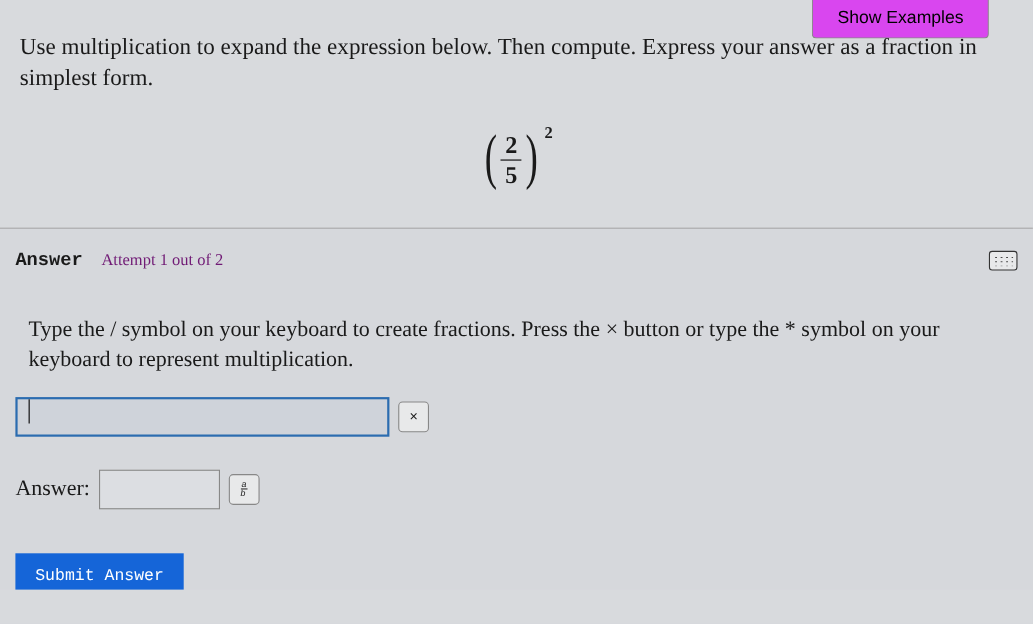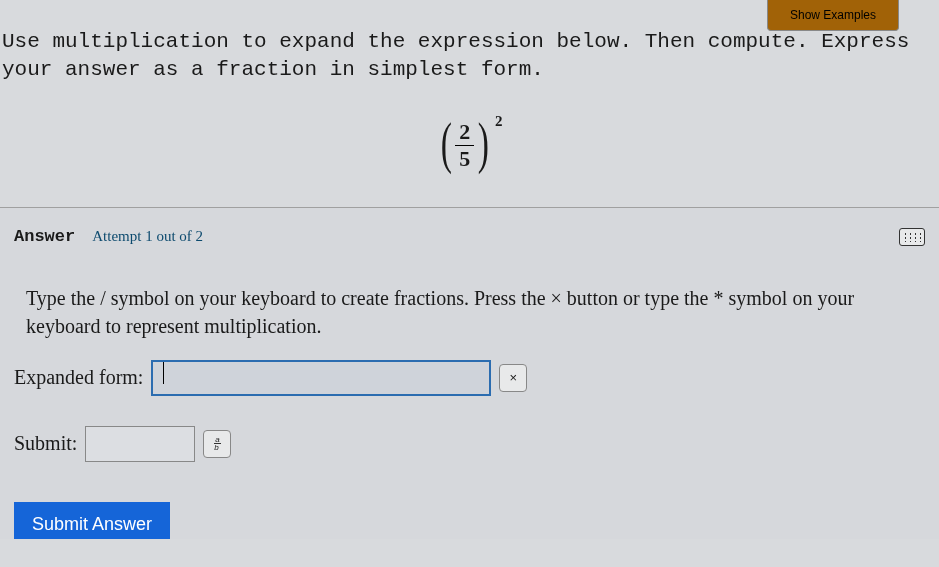--- a/index.html
+++ b/index.html
@@ -14,29 +14,28 @@
     }
     .show-examples {
       position: absolute;
       top: 0;
       right: 40px;
       border: 1px solid #888;
       border-top: none;
       border-radius: 0 0 4px 4px;
       padding: 8px 22px;
       font-family: Arial, sans-serif;
-      font-size: 12px;
-      background: #a16207;
+      font-size: 16px;
+      background: #d946ef;
       cursor: pointer;
     }
     .prompt {
-      padding: 28px 10px 0 2px;
+      padding: 28px 10px 0 18px;
       font-size: 21px;
       line-height: 1.35;
-      font-family: Liberation Mono, monospace;
     }
     .math-expr {
       text-align: center;
       margin: 30px auto 35px;
       font-size: 22px;
       position: relative;
       display: flex;
       justify-content: center;
       align-items: flex-start;
     }
@@ -67,21 +66,21 @@
       margin: 0;
     }
     .answer-section {
       padding: 18px 14px 0 14px;
       background: #d6d8dc;
     }
     .answer-header {
       font-size: 17px;
     }
     .answer-header .bold { font-weight: bold; font-family: Liberation Mono, monospace; }
-    .answer-header .attempt { color: #0c4a6e; font-size: 15px; }
+    .answer-header .attempt { color: #701a75; font-size: 15px; }
     .keyboard-icon {
       float: right;
       width: 26px;
       height: 18px;
       border: 1.5px solid #333;
       border-radius: 3px;
       margin-top: 2px;
       position: relative;
       cursor: pointer;
       background: #e8e9ea;
@@ -142,22 +141,22 @@
       font-size: 8px;
       line-height: 7px;
       font-style: italic;
     }
     .frac-btn-inner .t { border-bottom: 0.8px solid #333; padding: 0 1px;}
     .submit-btn {
       background: #1565d8;
       color: #fff;
       border: none;
       padding: 12px 18px 4px;
-      font-family: Liberation Sans, sans-serif;
-      font-size: 18px;
+      font-family: Liberation Mono, monospace;
+      font-size: 15px;
       cursor: pointer;
       margin-top: 10px;
     }
     .cursor-blink {
       display: inline-block;
       width: 1px;
       height: 22px;
       background: #000;
       vertical-align: middle;
       margin-left: 4px;
@@ -186,27 +185,26 @@
   <div class="answer-header">
     <span class="keyboard-icon"></span>
     <span class="bold">Answer</span>
     &nbsp;&nbsp;
     <span class="attempt">Attempt 1 out of 2</span>
   </div>
 
   <div class="hint">Type the / symbol on your keyboard to create fractions. Press the × button or type the * symbol on your keyboard to represent multiplication.</div>
 
   <div class="form-row">
-    <span class="form-label">Expanded form:</span>
     <div class="expanded-input" value=""><span class="cursor-blink"></span></div>
     <span class="small-btn">×</span>
   </div>
 
   <div class="form-row">
-    <span class="form-label">Submit:</span>
+    <span class="form-label">Answer:</span>
     <input class="answer-input" type="text" value="" style="">
     <span class="small-btn">
       <span class="frac-btn-inner">
         <span class="t">a</span>
         <span>b</span>
       </span>
     </span>
   </div>
 
   <button class="submit-btn">Submit Answer</button>

